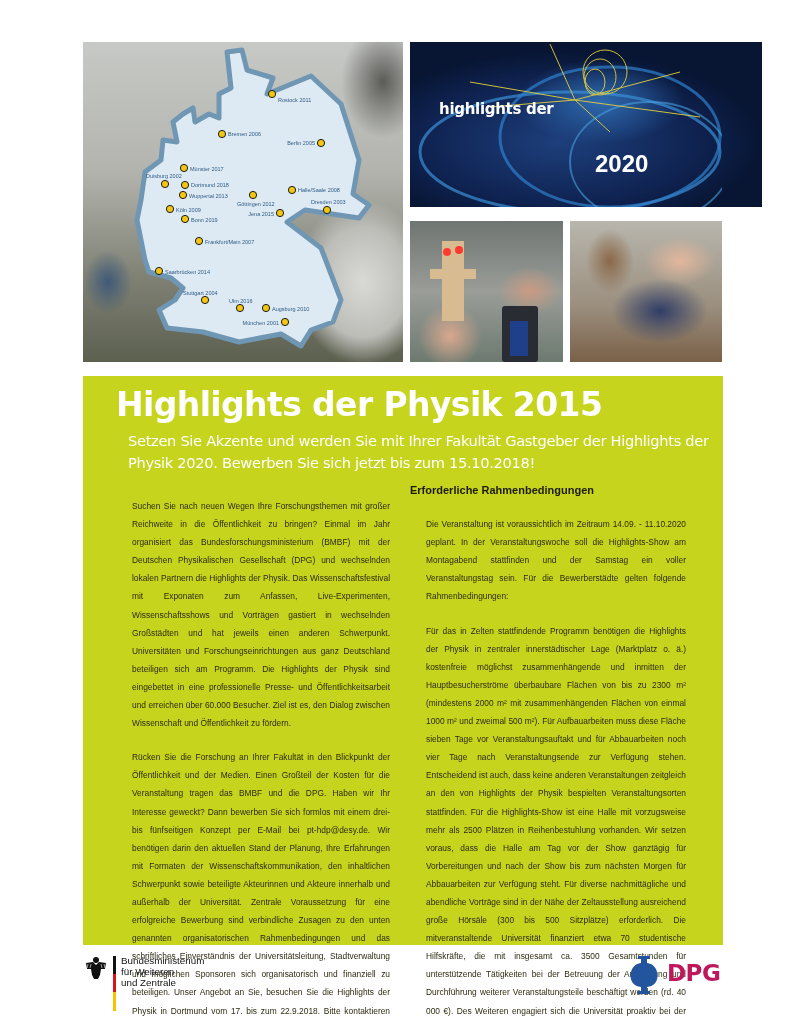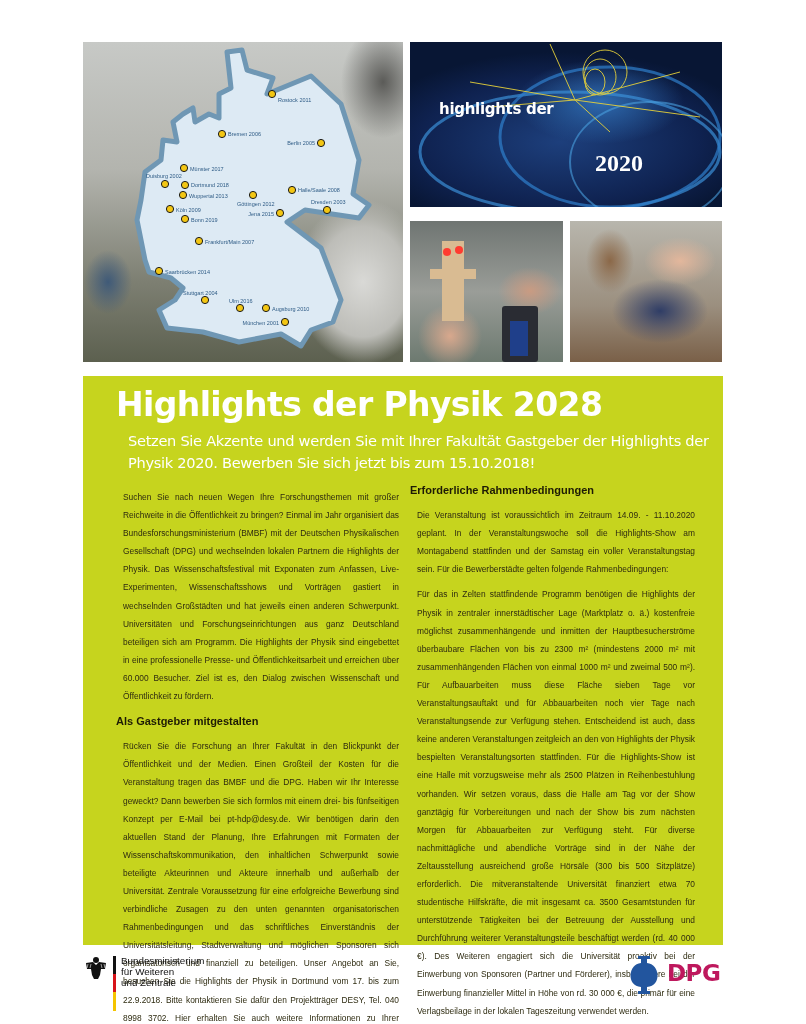--- a/index.html
+++ b/index.html
@@ -7,48 +7,48 @@
   .photo { position:absolute; overflow:hidden; }
   #map-photo { left:83px; top:42px; width:320px; height:320px;
     background:
       radial-gradient(ellipse 90px 110px at 280px 240px, #d9d9d6 0%, #bdbdb8 50%, rgba(0,0,0,0) 75%),
       radial-gradient(ellipse 60px 80px at 300px 40px, #5b5b58 0%, rgba(0,0,0,0) 70%),
       radial-gradient(ellipse 30px 40px at 25px 240px, #3f5a78 0%, rgba(0,0,0,0) 80%),
       linear-gradient(180deg, #c7c9c6 0%, #b3b4ae 40%, #7d7f72 75%, #5c604f 100%);
   }
   #map-photo svg { position:absolute; left:0; top:0; }
   .city-label { font-family:"Liberation Sans", sans-serif; font-size:5.5px; fill:#2f5c86; }
-  #logo-photo { left:410px; top:42px; width:312px; height:165px;
+  #logo-photo { left:410px; top:42px; width:352px; height:165px;
     background:
       radial-gradient(ellipse 120px 60px at 190px 60px, #2e6bb0 0%, rgba(0,0,0,0) 70%),
       radial-gradient(ellipse 200px 90px at 150px 100px, #1d3f7c 0%, #0f2250 70%, #081634 100%);
   }
   #logo-photo .hl-small { position:absolute; left:29px; top:58px; color:#fff; font-family:"DejaVu Sans", sans-serif; font-size:15px; font-weight:bold; letter-spacing:-0.3px; }
   #logo-photo .hl-big { position:absolute; left:143px; top:47px; color:#fff; font-family:"DejaVu Sans", sans-serif; font-size:30px; font-weight:bold; letter-spacing:-0.5px; }
-  #logo-photo .hl-year { position:absolute; left:185px; top:108px; color:#fff; font-family:Liberation Serif, serif; font-size:24px; font-weight:bold; }
+  #logo-photo .hl-year { position:absolute; left:185px; top:108px; color:#fff; font-family:Liberation Sans, sans-serif; font-size:24px; font-weight:bold; }
   #photo-robot { left:410px; top:221px; width:153px; height:141px;
     background:
       radial-gradient(ellipse 40px 30px at 120px 70px, #c99b82 0%, rgba(0,0,0,0) 80%),
       radial-gradient(ellipse 40px 40px at 40px 115px, #d8a88d 0%, rgba(0,0,0,0) 80%),
       linear-gradient(180deg, #6f7572 0%, #9a9d98 50%, #6d7a70 100%);
   }
   #photo-kids { left:570px; top:221px; width:152px; height:141px;
     background:
       radial-gradient(ellipse 45px 30px at 110px 40px, #e3b79c 0%, rgba(0,0,0,0) 80%),
       radial-gradient(ellipse 30px 40px at 40px 40px, #8b6848 0%, rgba(0,0,0,0) 80%),
       radial-gradient(ellipse 60px 40px at 90px 90px, #2f3d66 0%, rgba(0,0,0,0) 80%),
       linear-gradient(180deg, #b8b6ad 0%, #9b8f7f 60%, #7a6048 100%);
   }
   #green-panel { position:absolute; left:83px; top:376px; width:640px; height:569px; background:#c6d41e; }
   #main-title { position:absolute; left:116px; top:383px; color:#ffffff; font-family:"DejaVu Sans", sans-serif; font-weight:bold; font-size:33px; letter-spacing:-0.6px; margin:0; line-height:44px; }
   #subtitle { position:absolute; left:128px; top:430px; width:600px; color:#ffffff; font-family:"DejaVu Sans", sans-serif; font-size:14.6px; line-height:22px; margin:0; letter-spacing:-0.3px; }
   .col { position:absolute; top:481px; width:290px; font-size:8.4px; line-height:18.1px; color:#2e2b10; text-align:justify; font-family:"Liberation Sans", sans-serif; }
   #col-left { left:116px; }
   #col-right { left:410px; width:292px; }
-  .col p { margin:7px; }
+  .col p { margin:16px; }
   .col h3 { margin:0; font-size:11px; font-weight:bold; line-height:18.1px; color:#1e1b05; }
   #footer-bmbf { position:absolute; left:83px; top:955px; width:150px; height:65px; }
   #footer-bmbf .eagle { position:absolute; left:0; top:0; }
   #footer-bmbf .flagbar { position:absolute; left:30px; top:1px; width:3px; height:55px; background:linear-gradient(180deg,#111 0%,#111 33%,#d7141a 33%,#d7141a 66%,#f5c400 66%,#f5c400 100%); }
   #footer-bmbf .bmbf-text { position:absolute; left:38px; top:0; font-size:9.8px; line-height:11px; color:#111; font-family:"Liberation Sans", sans-serif; }
   #footer-dpg { position:absolute; left:367px; top:956px; width:360px; height:40px; }
   #footer-dpg .dpg-name { position:absolute; left:0; top:11px; color:#22559e; font-weight:bold; font-size:13px; font-family:"DejaVu Sans", sans-serif; letter-spacing:-0.4px; }
   #footer-dpg .phi { position:absolute; left:257px; top:0; }
   #footer-dpg .dpg-abbr { position:absolute; left:300px; top:4px; color:#be185d; font-weight:bold; font-size:23px; font-family:"DejaVu Sans", sans-serif; letter-spacing:-0.5px; }
 </style>
@@ -167,26 +167,25 @@
     <circle cx="37" cy="31" r="4" fill="#ff3b30"></circle>
     <circle cx="49" cy="29" r="4" fill="#ff3b30"></circle>
     <rect x="92" y="85" width="36" height="56" rx="3" fill="#2a2c33"></rect>
     <rect x="100" y="100" width="18" height="35" fill="#1f3f8a"></rect>
   </svg>
 </div>
 
 <div id="photo-kids" class="photo"></div>
 
 <div id="green-panel"></div>
-<h1 id="main-title">Highlights der Physik 2028</h1>
+<h1 id="main-title">Highlights der Physik 2015</h1>
 <p id="subtitle">Setzen Sie Akzente und werden Sie mit Ihrer Fakultät Gastgeber der Highlights der Physik 2020. Bewerben Sie sich jetzt bis zum 15.10.2018!</p>
 
 <div id="col-left" class="col">
   <p>Suchen Sie nach neuen Wegen Ihre Forschungsthemen mit großer Reichweite in die Öffentlichkeit zu bringen? Einmal im Jahr organisiert das Bundesforschungsministerium (BMBF) mit der Deutschen Physikalischen Gesellschaft (DPG) und wechselnden lokalen Partnern die Highlights der Physik. Das Wissenschaftsfestival mit Exponaten zum Anfassen, Live-Experimenten, Wissenschaftsshows und Vorträgen gastiert in wechselnden Großstädten und hat jeweils einen anderen Schwerpunkt. Universitäten und Forschungseinrichtungen aus ganz Deutschland beteiligen sich am Programm. Die Highlights der Physik sind eingebettet in eine professionelle Presse- und Öffentlichkeitsarbeit und erreichen über 60.000 Besucher. Ziel ist es, den Dialog zwischen Wissenschaft und Öffentlichkeit zu fördern.</p>
-  <h3>Als Gastgeber mitgestalten</h3>
   <p>Rücken Sie die Forschung an Ihrer Fakultät in den Blickpunkt der Öffentlichkeit und der Medien. Einen Großteil der Kosten für die Veranstaltung tragen das BMBF und die DPG. Haben wir Ihr Interesse geweckt? Dann bewerben Sie sich formlos mit einem drei- bis fünfseitigen Konzept per E-Mail bei pt-hdp@desy.de. Wir benötigen darin den aktuellen Stand der Planung, Ihre Erfahrungen mit Formaten der Wissenschaftskommunikation, den inhaltlichen Schwerpunkt sowie beteiligte Akteurinnen und Akteure innerhalb und außerhalb der Universität. Zentrale Voraussetzung für eine erfolgreiche Bewerbung sind verbindliche Zusagen zu den unten genannten organisatorischen Rahmenbedingungen und das schriftliches Einverständnis der Universitätsleitung, Stadtverwaltung und möglichen Sponsoren sich organisatorisch und finanziell zu beteiligen. Unser Angebot an Sie, besuchen Sie die Highlights der Physik in Dortmund vom 17. bis zum 22.9.2018. Bitte kontaktieren Sie dafür den Projektträger DESY, Tel. 040 8998 3702. Hier erhalten Sie auch weitere Informationen zu Ihrer Bewerbung.</p>
 </div>
 
 <div id="col-right" class="col">
   <h3>Erforderliche Rahmenbedingungen</h3>
   <p>Die Veranstaltung ist voraussichtlich im Zeitraum 14.09. - 11.10.2020 geplant. In der Veranstaltungswoche soll die Highlights-Show am Montagabend stattfinden und der Samstag ein voller Veranstaltungstag sein. Für die Bewerberstädte gelten folgende Rahmenbedingungen:</p>
   <p>Für das in Zelten stattfindende Programm benötigen die Highlights der Physik in zentraler innerstädtischer Lage (Marktplatz o. ä.) kostenfreie möglichst zusammenhängende und inmitten der Hauptbesucherströme überbaubare Flächen von bis zu 2300 m² (mindestens 2000 m² mit zusammenhängenden Flächen von einmal 1000 m² und zweimal 500 m²). Für Aufbauarbeiten muss diese Fläche sieben Tage vor Veranstaltungsauftakt und für Abbauarbeiten noch vier Tage nach Veranstaltungsende zur Verfügung stehen. Entscheidend ist auch, dass keine anderen Veranstaltungen zeitgleich an den von Highlights der Physik bespielten Veranstaltungsorten stattfinden. Für die Highlights-Show ist eine Halle mit vorzugsweise mehr als 2500 Plätzen in Reihenbestuhlung vorhanden. Wir setzen voraus, dass die Halle am Tag vor der Show ganztägig für Vorbereitungen und nach der Show bis zum nächsten Morgen für Abbauarbeiten zur Verfügung steht. Für diverse nachmittägliche und abendliche Vorträge sind in der Nähe der Zeltausstellung ausreichend große Hörsäle (300 bis 500 Sitzplätze) erforderlich. Die mitveranstaltende Universität finanziert etwa 70 studentische Hilfskräfte, die mit insgesamt ca. 3500 Gesamtstunden für unterstützende Tätigkeiten bei der Betreuung der Ausstellung und Durchführung weiterer Veranstaltungsteile beschäftigt werden (rd. 40 000 €). Des Weiteren engagiert sich die Universität proaktiv bei der Einwerbung von Sponsoren (Partner und Förderer), insbesondere bei der Einwerbung finanzieller Mittel in Höhe von rd. 30 000 €, die primär für eine Verlagsbeilage in der lokalen Tageszeitung verwendet werden.</p>
 </div>
 
 <div id="footer-bmbf">

